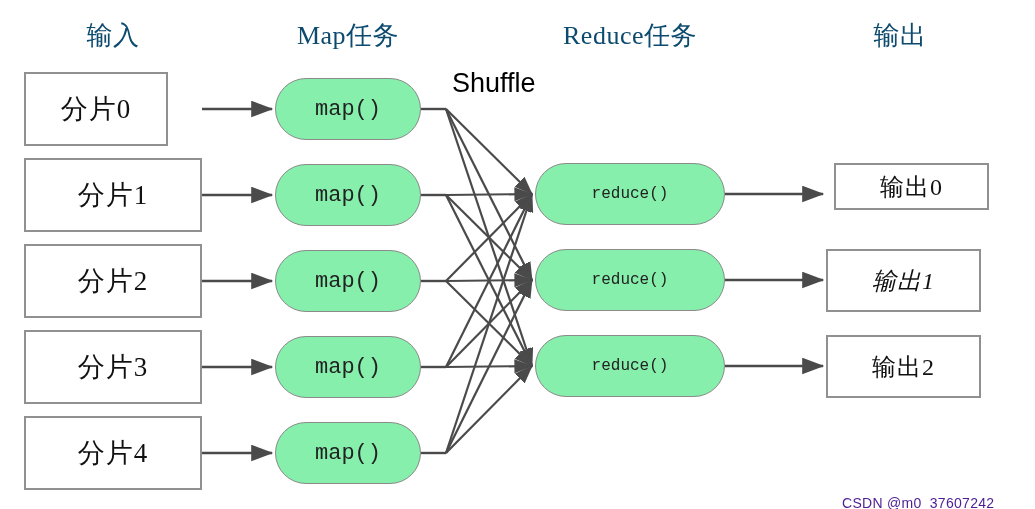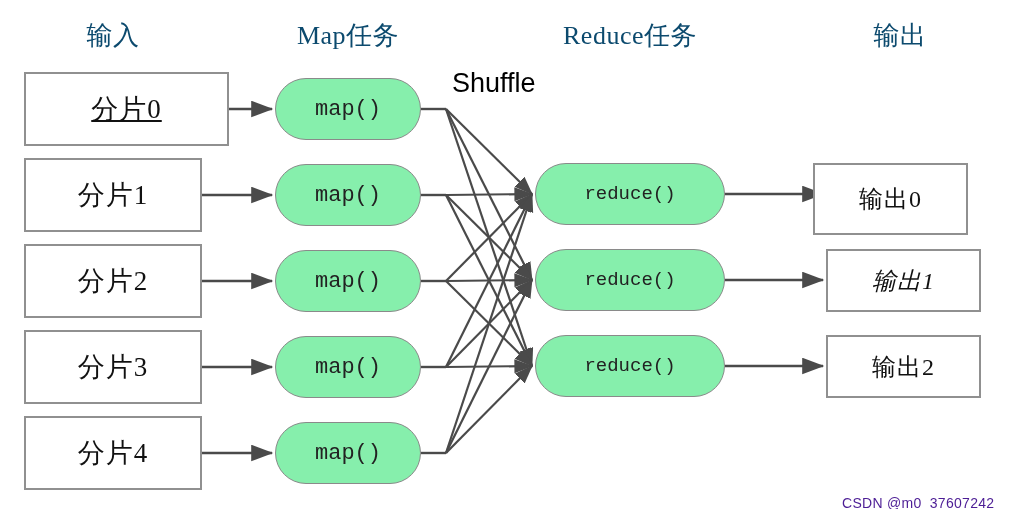--- a/index.html
+++ b/index.html
@@ -59,21 +59,21 @@
     background: #86efac;
     border-radius: 999px;
     display: flex;
     align-items: center;
     justify-content: center;
     font-family: Liberation Mono, monospace;
     color: #222222;
     white-space: nowrap;
   }
   .map-node { font-size: 22px; }
-  .reduce-node { font-size: 19px; }
+  .reduce-node { font-size: 16px; }
 
   
   .shuffle-label {
     position: absolute;
     font-family: Liberation Sans, sans-serif;
     font-size: 27px;
     color: #000000;
     white-space: nowrap;
   }
 
@@ -145,40 +145,40 @@
   </svg>
 
   <div id="headers">
       <div class="col-header" style="left: 113px; top: 18px;">输入</div>
       <div class="col-header" style="left: 348px; top: 18px;">Map任务</div>
       <div class="col-header" style="left: 630px; top: 18px;">Reduce任务</div>
       <div class="col-header" style="left: 900px; top: 18px;">输出</div>
     </div>
 
   <div id="col-input">
-      <div class="rect-node input-node" style="left: 24px; top: 72px; width: 205px; height: 74px; border-color: rgb(144, 144, 144); text-decoration: underline;">分片0</div>
+      <div class="rect-node input-node" style="left: 24px; top: 72px; width: 144px; height: 74px; border-color: rgb(144, 144, 144);">分片0</div>
       <div class="rect-node input-node" style="left: 24px; top: 158px; width: 178px; height: 74px; border-color: rgb(144, 144, 144);">分片1</div>
       <div class="rect-node input-node" style="left: 24px; top: 244px; width: 178px; height: 74px; border-color: rgb(144, 144, 144);">分片2</div>
       <div class="rect-node input-node" style="left: 24px; top: 330px; width: 178px; height: 74px; border-color: rgb(144, 144, 144);">分片3</div>
       <div class="rect-node input-node" style="left: 24px; top: 416px; width: 178px; height: 74px; border-color: rgb(144, 144, 144);">分片4</div>
     </div>
   <div id="col-map">
       <div class="stadium-node map-node" style="left: 275px; top: 78px; width: 146px; height: 62px; border-color: rgb(138, 138, 138);">map()</div>
       <div class="stadium-node map-node" style="left: 275px; top: 164px; width: 146px; height: 62px; border-color: rgb(138, 138, 138);">map()</div>
       <div class="stadium-node map-node" style="left: 275px; top: 250px; width: 146px; height: 62px; border-color: rgb(138, 138, 138);">map()</div>
       <div class="stadium-node map-node" style="left: 275px; top: 336px; width: 146px; height: 62px; border-color: rgb(138, 138, 138);">map()</div>
       <div class="stadium-node map-node" style="left: 275px; top: 422px; width: 146px; height: 62px; border-color: rgb(138, 138, 138);">map()</div>
     </div>
   <div id="col-reduce">
       <div class="stadium-node reduce-node" style="left: 535px; top: 163px; width: 190px; height: 62px; border-color: rgb(138, 138, 138);">reduce()</div>
       <div class="stadium-node reduce-node" style="left: 535px; top: 249px; width: 190px; height: 62px; border-color: rgb(138, 138, 138);">reduce()</div>
       <div class="stadium-node reduce-node" style="left: 535px; top: 335px; width: 190px; height: 62px; border-color: rgb(138, 138, 138);">reduce()</div>
     </div>
   <div id="col-output">
-      <div class="rect-node output-node" style="left: 813px; top: 163px; width: 155px; height: 72px; border-color: rgb(144, 144, 144);">输出0</div>
+      <div class="rect-node output-node" style="left: 834px; top: 163px; width: 155px; height: 47px; border-color: rgb(144, 144, 144);">输出0</div>
       <div class="rect-node output-node" style="left: 826px; top: 249px; width: 155px; height: 63px; border-color: rgb(144, 144, 144); font-style: italic;">输出1</div>
       <div class="rect-node output-node" style="left: 826px; top: 335px; width: 155px; height: 63px; border-color: rgb(144, 144, 144);">输出2</div>
     </div>
 
   <div class="shuffle-label" id="shuffle-label" style="left: 452px; top: 68px;">Shuffle</div>
 
   <div class="watermark" id="watermark" style="left: 842px; top: 474px; color: #4c1d95; margin-top: 21px;">CSDN @m0_37607242</div>
 
 </div>
 

